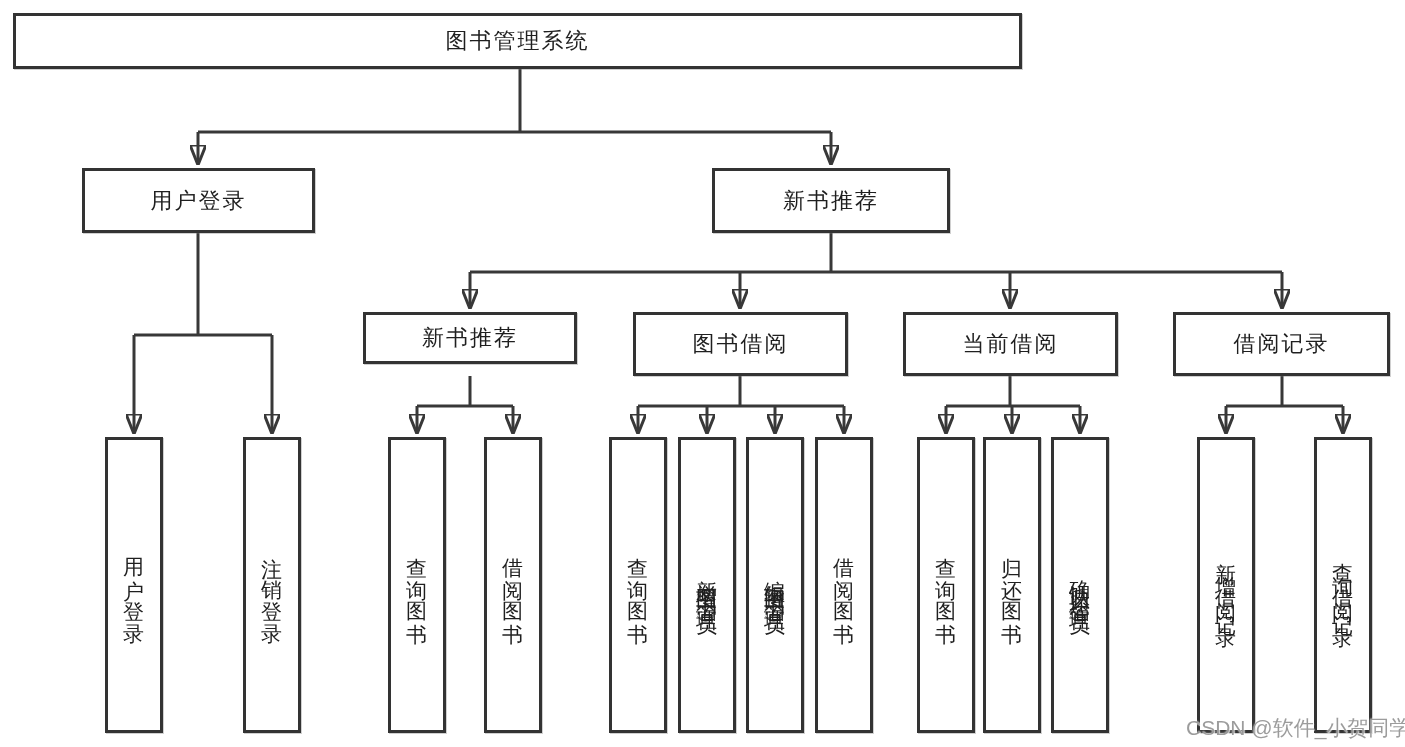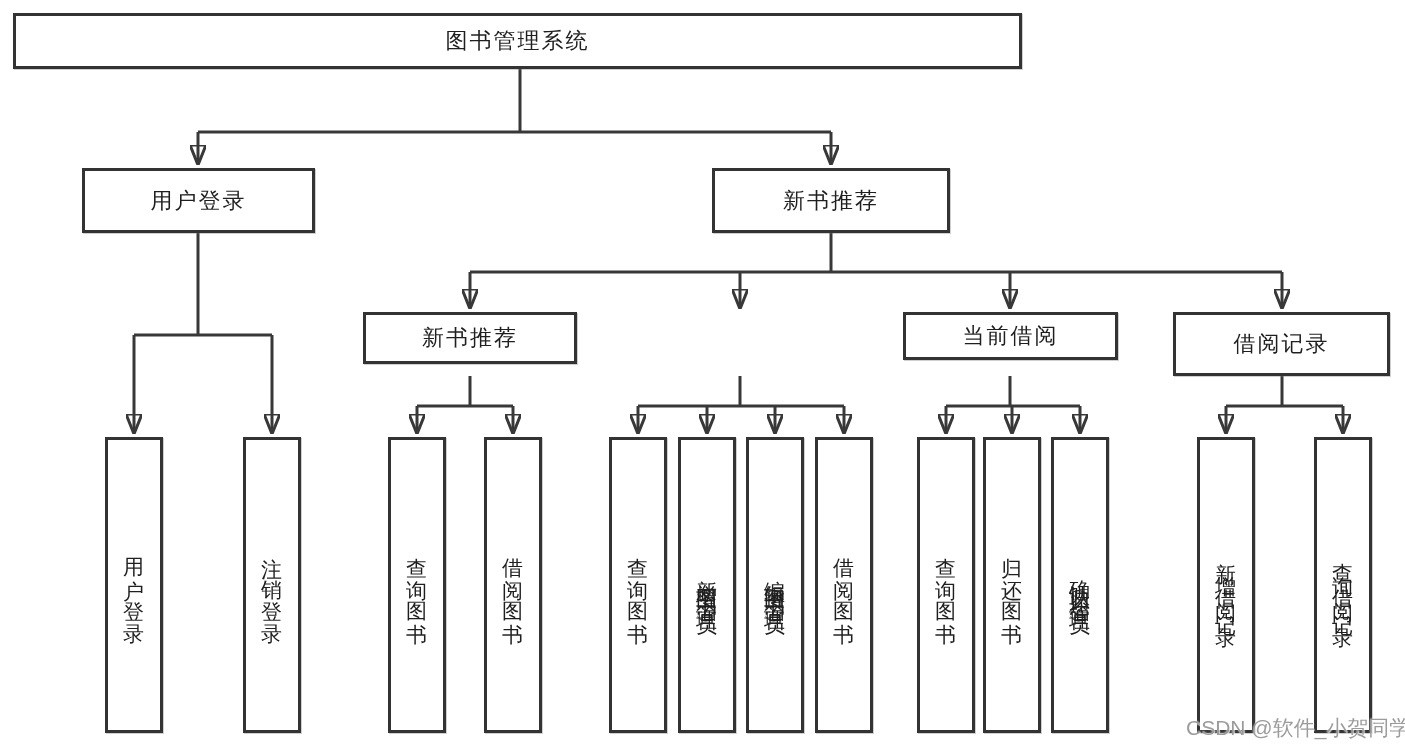--- a/index.html
+++ b/index.html
@@ -88,21 +88,24 @@
   <div class="node" style="left:82px;top:168px;width:233px;height:65px;">
     <span class="h-label">用户登录</span>
   </div>
   <div class="node" style="left:712px;top:168px;width:238px;height:65px;">
     <span class="h-label">新书推荐</span>
   </div>
 
   <div class="node" style="left:363px;top:312px;width:214px;height:52px;">
     <span class="h-label">新书推荐</span>
   </div>
-  <div class="node" style="left:903px;top:312px;width:215px;height:48px;">
+  <div class="node" style="left:633px;top:312px;width:215px;height:64px;">
+    <span class="h-label">图书借阅</span>
+  </div>
+  <div class="node" style="left:903px;top:312px;width:215px;height:64px;">
     <span class="h-label">当前借阅</span>
   </div>
   <div class="node" style="left:1173px;top:312px;width:217px;height:64px;justify-content:center;">
     <span class="h-label">借阅记录</span>
   </div>
 
   <div class="node leaf" style="left:105px;top:437px;width:58px;height:296px;">
     <span class="v-label ls-wide">用户登录</span>
   </div>
   <div class="node leaf" style="left:243px;top:437px;width:58px;height:296px;">

